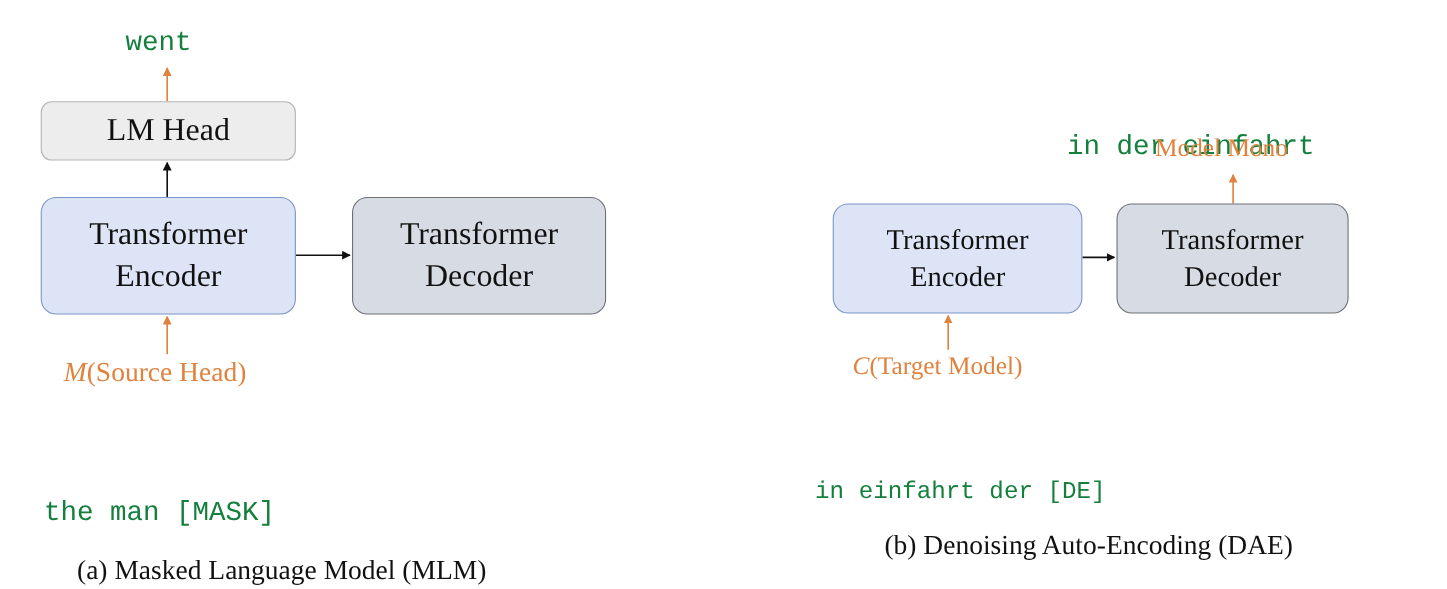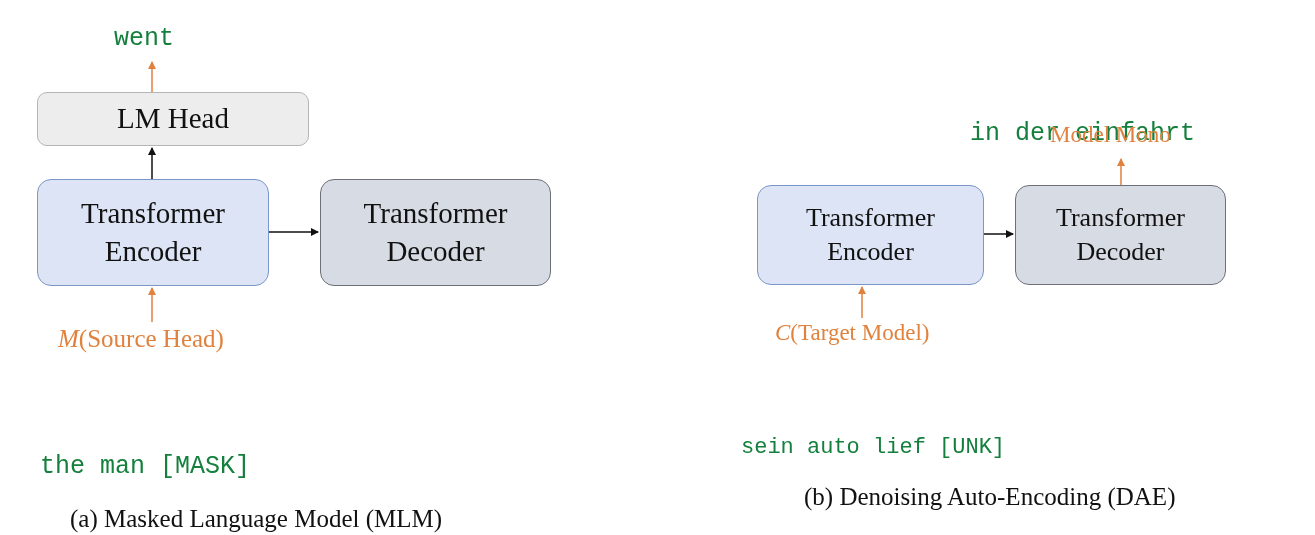--- a/index.html
+++ b/index.html
@@ -39,21 +39,21 @@
   <line x1="152" y1="322" x2="152" y2="288" stroke="#e0823e" stroke-width="1.5" marker-end="url(#ah-orange)"></line>
 
   <line x1="1121" y1="185" x2="1121" y2="159" stroke="#e0823e" stroke-width="1.5" marker-end="url(#ah-orange)"></line>
   <line x1="984" y1="234" x2="1013" y2="234" stroke="#111111" stroke-width="1.5" marker-end="url(#ah-black)"></line>
   <line x1="862" y1="318" x2="862" y2="287" stroke="#e0823e" stroke-width="1.5" marker-end="url(#ah-orange)"></line>
 </svg>
 
 <div>
   <div class="abs mono" style="left:114px; top:24px; font-size:25px;">went</div>
 
-  <div class="box head" style="left:37px; top:92px; width:272px; height:54px; font-size:29px;">
+  <div class="box head" style="left:37px; top:92px; width:232px; height:54px; font-size:29px;">
     <span>LM Head</span>
   </div>
 
   <div class="box enc" style="left:37px; top:179px; width:232px; height:107px; font-size:29px;">
     <span>Transformer</span>
     <span>Encoder</span>
   </div>
 
   <div class="box dec" style="left:320px; top:179px; width:231px; height:107px; font-size:29px;">
     <span>Transformer</span>
@@ -83,18 +83,17 @@
   </div>
 
   <div class="box dec" style="left:1015px; top:185px; width:211px; height:100px; font-size:26px;">
     <span>Transformer</span>
     <span>Decoder</span>
   </div>
 
   <div class="abs orange" style="left:775px; top:320px; font-size:23px;"><i>C</i><span>(Target Model)</span></div>
 
   <div class="abs mono" style="left:741px; top:365px; font-size:22px; line-height:33px;">
-    <div>sein auto lief [UNK]</div>
     <div>in einfahrt der [DE]</div>
   </div>
 
   <div class="abs caption" style="left:804px; top:483px;">(b)  Denoising Auto-Encoding (DAE)</div>
 </div>
 
 </body></html>

